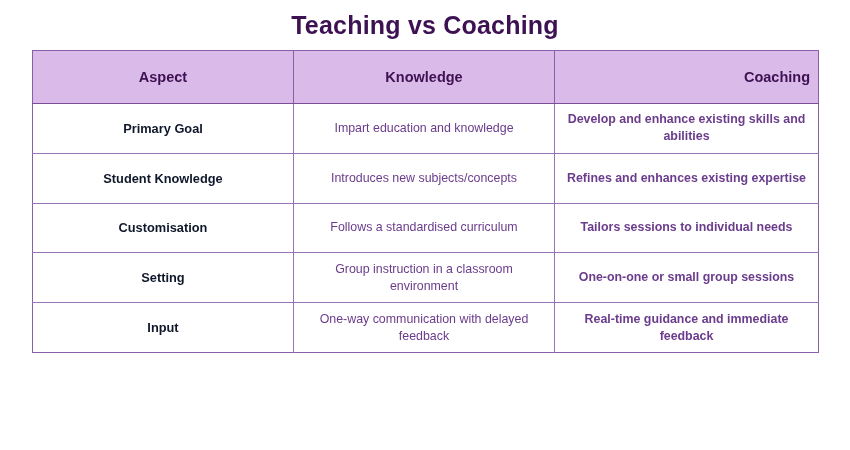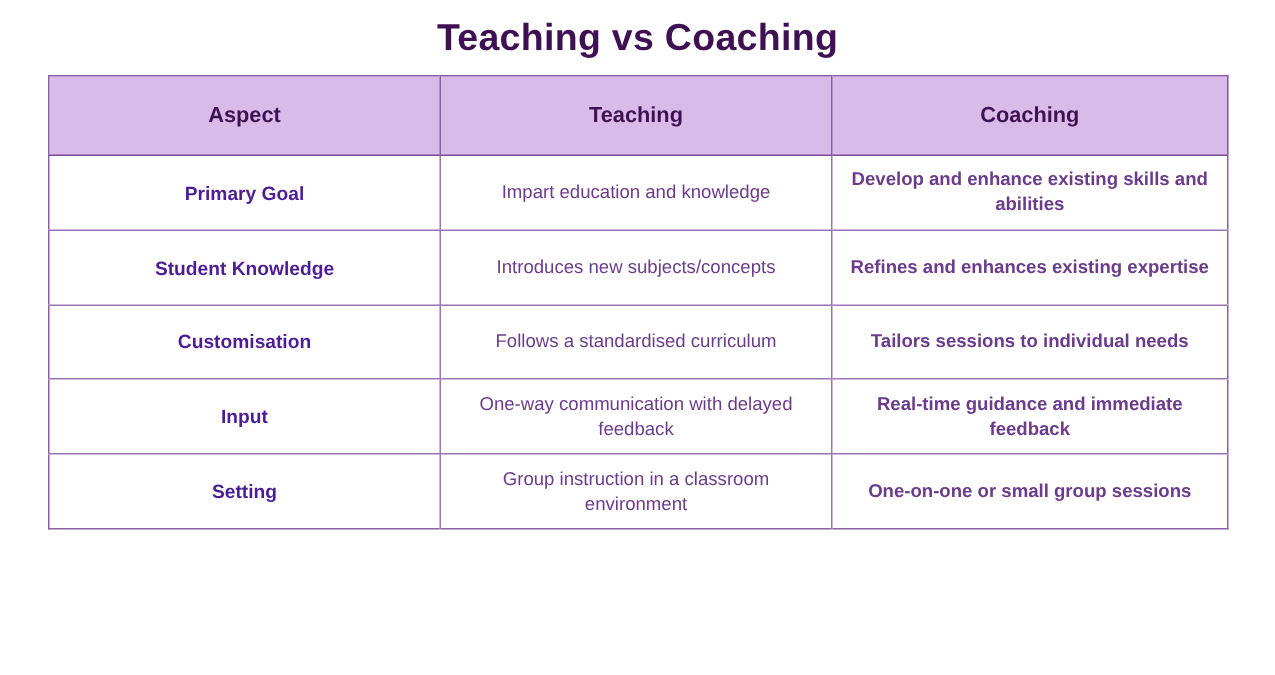--- a/index.html
+++ b/index.html
@@ -55,20 +55,21 @@
     height: 38px;
     padding: 18px 8px;
     text-align: center;
     vertical-align: middle;
     border-right: 1.4px solid #8B5FA8;
     border-bottom: 1.4px solid #7A4E96;
     box-sizing: border-box;
   }
   thead tr.header-row th:last-child {
     border-right: none;
+    text-align: right;
   }
 
   tbody tr.data-row td {
     height: 49.8px;
     padding: 4px 10px;
     text-align: center;
     vertical-align: middle;
     font-size: 12.4px;
     line-height: 17px;
     color: #6B3C8C;
@@ -81,67 +82,67 @@
   tbody tr.data-row td:last-child {
     border-right: none;
     font-weight: bold;
   }
   tbody tr.data-row:last-child td {
     border-bottom: none;
   }
   tbody tr.data-row td.aspect-cell {
     font-weight: bold;
     font-size: 12.8px;
-    color: #4c1d95;
+    color: #0f172a;
   }
 </style>
 </head>
 <body>
 
 <div class="page">
 
   <div class="page-title">Teaching vs Coaching</div>
 
   <div class="table-wrap">
     <table class="comparison">
       <colgroup>
         <col class="c-aspect">
         <col class="c-teaching">
         <col class="c-coaching">
       </colgroup>
       <thead>
         <tr class="header-row">
           <th>Aspect</th>
-          <th>Teaching</th>
+          <th>Knowledge</th>
           <th>Coaching</th>
         </tr>
       </thead>
       <tbody>
         <tr class="data-row">
           <td class="aspect-cell">Primary Goal</td>
           <td>Impart education and knowledge</td>
           <td>Develop and enhance existing skills and abilities</td>
         </tr>
         <tr class="data-row">
           <td class="aspect-cell">Student Knowledge</td>
           <td>Introduces new subjects/concepts</td>
           <td>Refines and enhances existing expertise</td>
         </tr>
         <tr class="data-row">
           <td class="aspect-cell">Customisation</td>
           <td>Follows a standardised curriculum</td>
           <td>Tailors sessions to individual needs</td>
         </tr>
         <tr class="data-row">
+          <td class="aspect-cell">Setting</td>
+          <td>Group instruction in a classroom environment</td>
+          <td>One-on-one or small group sessions</td>
+        </tr>
+        <tr class="data-row">
           <td class="aspect-cell">Input</td>
           <td>One-way communication with delayed feedback</td>
           <td>Real-time guidance and immediate feedback</td>
-        </tr>
-        <tr class="data-row">
-          <td class="aspect-cell">Setting</td>
-          <td>Group instruction in a classroom environment</td>
-          <td>One-on-one or small group sessions</td>
         </tr>
       </tbody>
     </table>
   </div>
 
 </div>
 
 </body></html>

